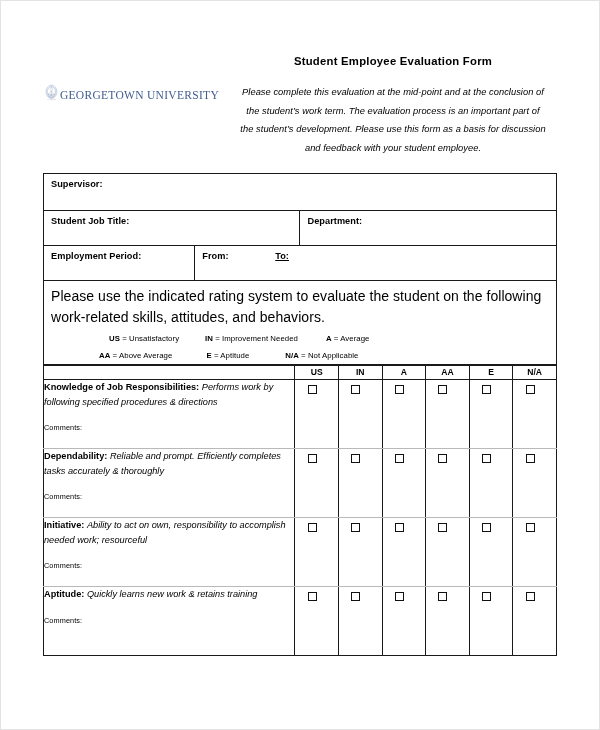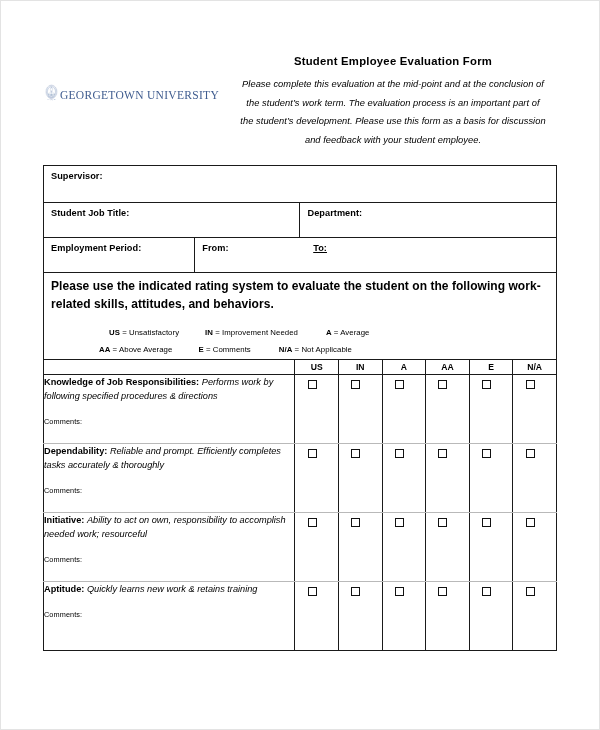--- a/index.html
+++ b/index.html
@@ -62,21 +62,21 @@
     flex: 1 1 auto;
     padding-left: 10px;
     padding-top: 10px;
   }
 
   .doc-title {
     font-size: 11.3px;
     font-weight: bold;
     text-align: center;
     letter-spacing: 0.25px;
-    margin-bottom: 8px;
+    margin-bottom: 16px;
   }
 
   .doc-intro {
     font-size: 9.3px;
     font-style: italic;
     line-height: 2.0;
     text-align: center;
     letter-spacing: 0.05px;
   }
 
@@ -99,44 +99,44 @@
     font-size: 9.2px;
     font-weight: bold;
     letter-spacing: 0.05px;
   }
 
   td.tall    { height: 24px; }
   td.tall2   { height: 26px; }
 
   .inline-sub {
     display: inline-block;
-    margin-left: 82px;
+    margin-left: 44px;
     text-decoration: underline;
   }
 
   
   .rating-box td {
     font-weight: normal;
     padding: 6px 8px 7px 8px;
   }
 
   .rating-lead {
-    font-size: 12px;
+    font-size: 14px;
     line-height: 1.45;
-    font-weight: bold;
+    font-weight: normal;
   }
 
   .legend-row {
     display: flex;
     font-size: 7.8px;
     font-weight: normal;
     padding-left: 58px;
-    margin-top: 15px;
-  }
-  .legend-row.second { margin-top: 8px; padding-left: 48px; }
+    margin-top: 7px;
+  }
+  .legend-row.second { margin-top: 8px; padding-left: 48px; gap: 8px; }
 
   .legend-item { white-space: nowrap; }
   .legend-item b { font-weight: bold; }
   .lg-gap-1 { margin-left: 26px; }
   .lg-gap-2 { margin-left: 28px; }
 
   
   table.crit {
     width: 100%;
     border-collapse: collapse;
@@ -299,21 +299,21 @@
 
             <div class="legend-row second">
               <span class="legend-item">
                 <b>AA</b>
                 <span>=</span>
                 <span>Above Average</span>
               </span>
               <span class="legend-item lg-gap-1">
                 <b>E</b>
                 <span>=</span>
-                <span>Comments</span>
+                <span>Aptitude</span>
               </span>
               <span class="legend-item lg-gap-2">
                 <b>N/A</b>
                 <span>=</span>
                 <span>Not Applicable</span>
               </span>
             </div>
           </td>
         </tr>
       </tbody>

